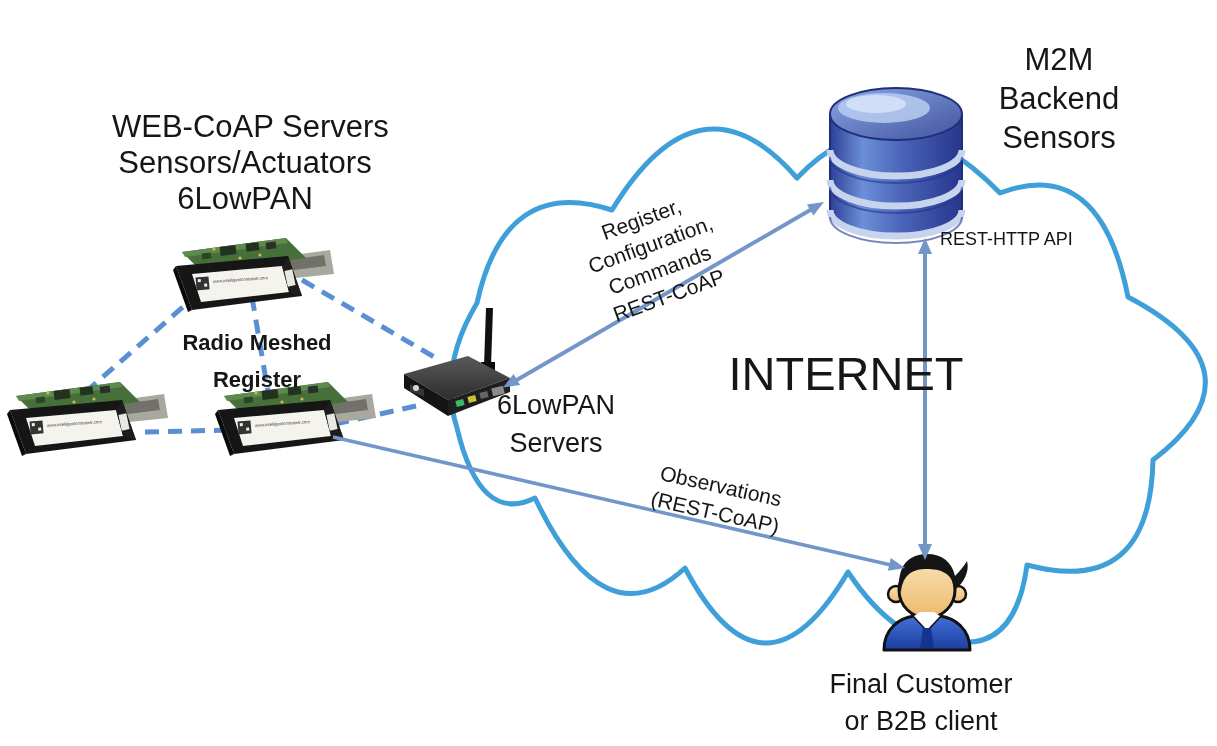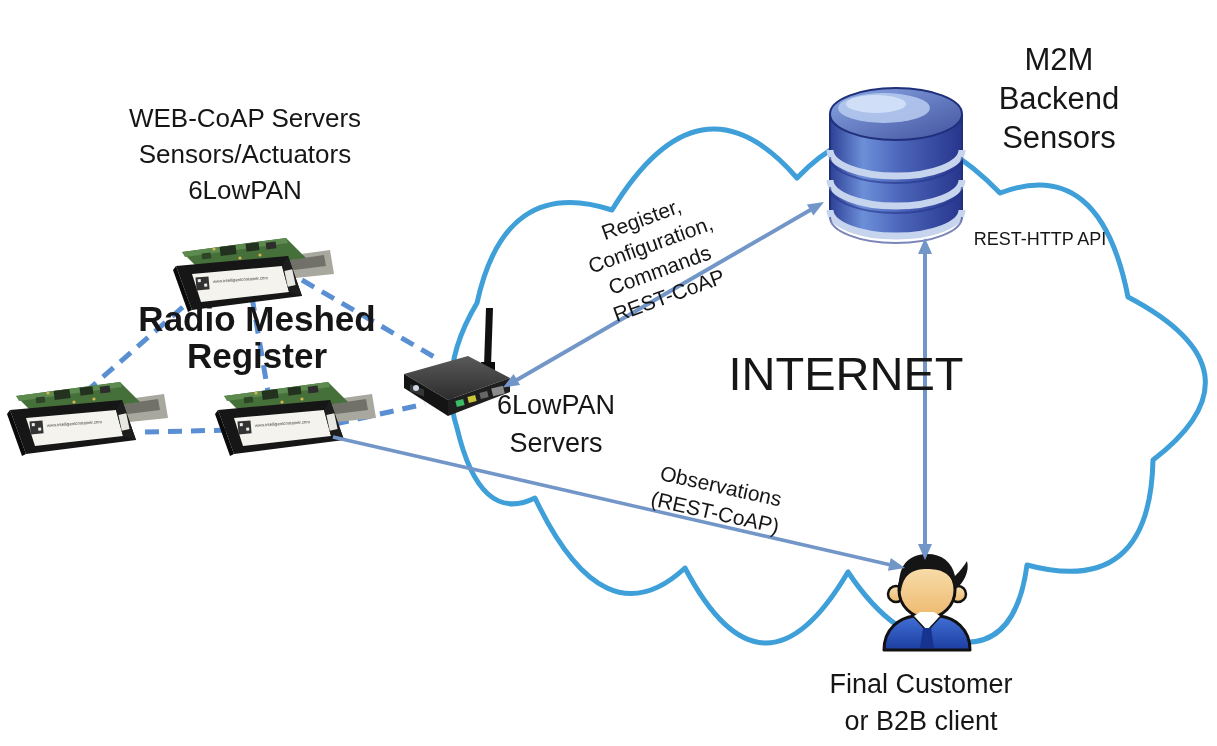--- a/index.html
+++ b/index.html
@@ -13,30 +13,30 @@
   }
   #stage svg{position:absolute;left:0;top:0;}
   .lbl{
     position:absolute;
     text-align:center;
     color:#161616;
     z-index:5;
     white-space:nowrap;
   }
   .lbl div{white-space:nowrap;}
-  .sensor-cluster-label{left:112px;top:100px;width:266px;font-size:26px;line-height:36px;}
-  .mesh-label{left:127px;top:300px;width:260px;font-size:35px;line-height:37px;font-weight:bold;}
+  .sensor-cluster-label{left:112px;top:109px;width:266px;font-size:31px;line-height:36px;}
+  .mesh-label{left:127px;top:324px;width:260px;font-size:22px;line-height:37px;font-weight:bold;}
   .gateway-label{left:470px;top:386px;width:172px;font-size:27px;line-height:38px;}
   .register-label{
     left:515px;top:203px;width:280px;font-size:21px;line-height:27px;
     transform:rotate(-20deg);
   }
   .internet-label{left:690px;top:346px;width:312px;font-size:47px;font-weight:normal;letter-spacing:0px;}
   .backend-label{left:978px;top:40px;width:162px;font-size:31px;line-height:39px;}
-  .api-label{left:940px;top:229px;width:200px;font-size:18px;text-align:center;}
+  .api-label{left:940px;top:229px;width:200px;font-size:18px;text-align:left;}
   .observations-label{
     left:578px;top:472px;width:280px;font-size:21px;line-height:27px;
     transform:rotate(12.5deg);
   }
   .customer-label{left:786px;top:666px;width:270px;font-size:27px;line-height:37px;}
   #arrow-layer{z-index:4;pointer-events:none;}
   #base-layer{z-index:1;}
 </style>
 </head>
 <body>

